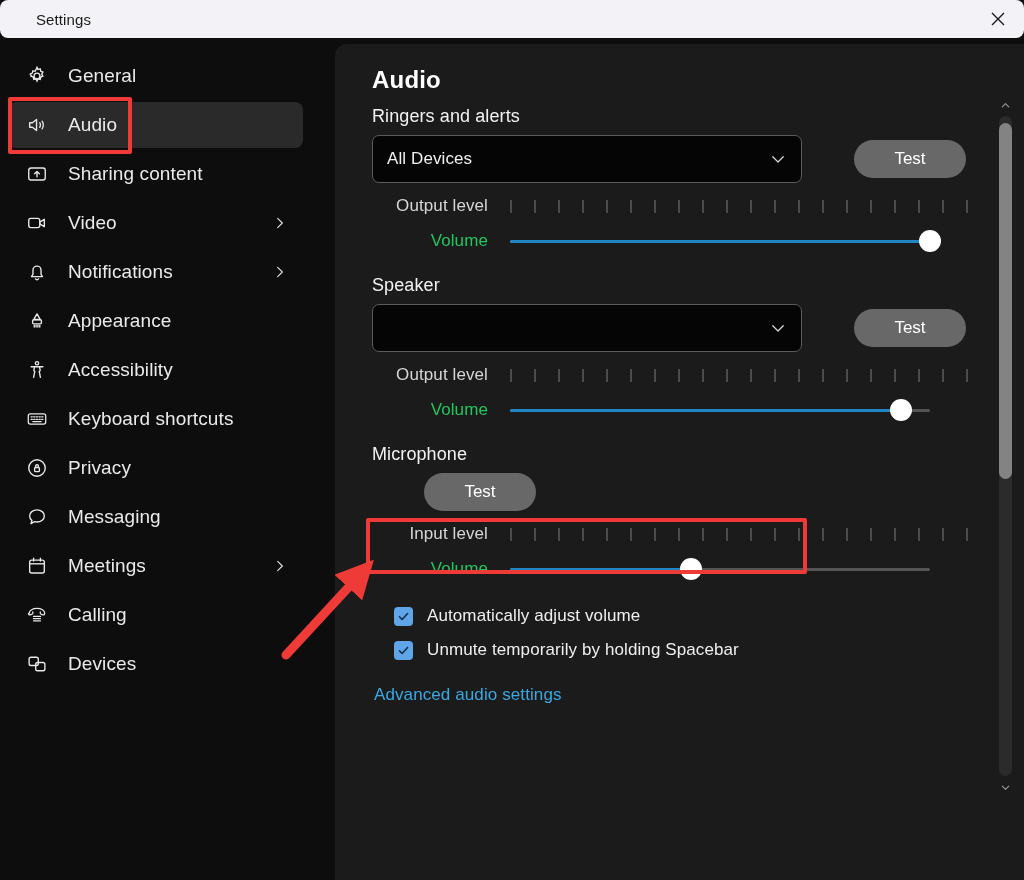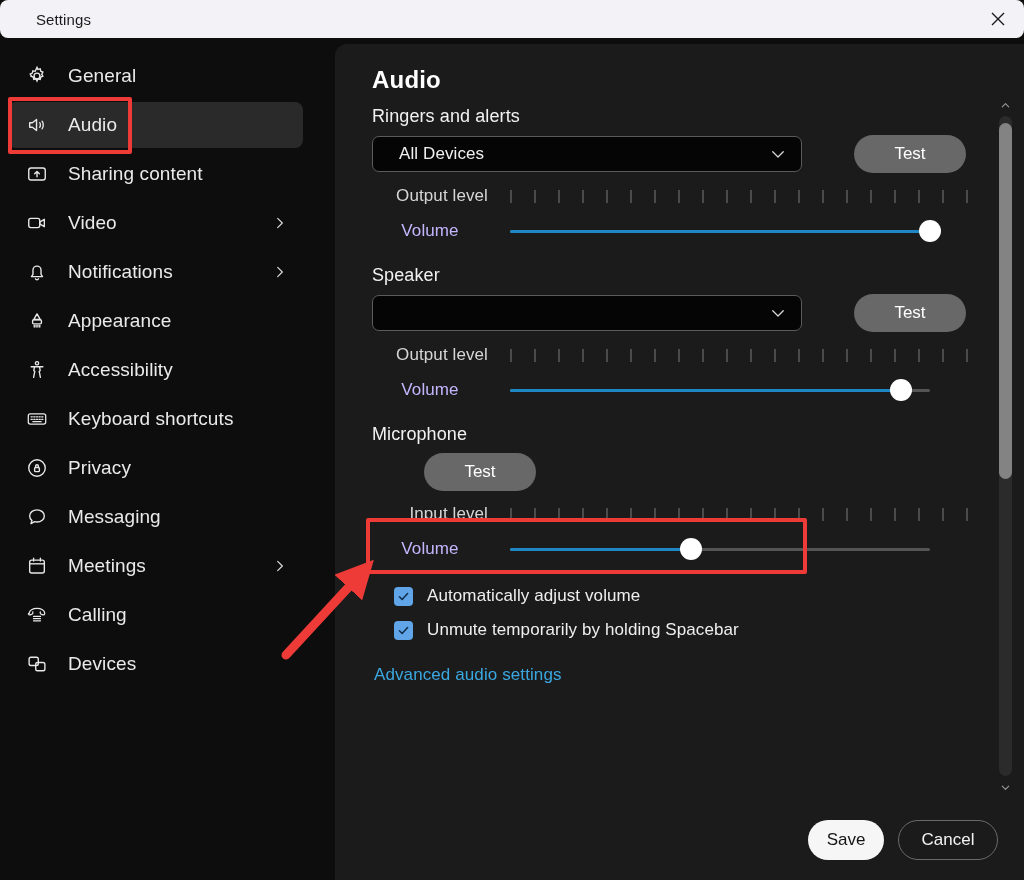--- a/index.html
+++ b/index.html
@@ -94,26 +94,26 @@
     margin-bottom: 12px; letter-spacing: .2px;
   }
   .section-title {
     font-size: 18px; font-weight: normal; color: #f2f2f2;
     margin-bottom: 8px; letter-spacing: .1px;
   }
   .row { display: flex; align-items: center; }
 
   .select {
     position: relative;
-    width: 430px; height: 36px;
+    width: 430px; height: 48px;
     background: #050505;
     border: 1px solid #5b5b5b;
     border-radius: 7px;
     display: flex; align-items: center;
-    padding: 0 44px 0 26px;
+    padding: 0 44px 0 14px;
     cursor: pointer;
     overflow: hidden;
   }
   .select.highlight { background: #2e2e2e; border-color: #6e6e6e; }
   .select-value {
     font-size: 17px; color: #f0f0f0;
     white-space: nowrap; overflow: hidden;
     letter-spacing: .1px;
   }
   .select-chevron {
@@ -142,22 +142,22 @@
   .ticks { margin-left: 22px; display: flex; gap: 0; }
   .tick {
     width: 2px; height: 13px;
     background: #4b4b4b;
     margin-right: 22px;
   }
   .tick:last-child { margin-right: 0; }
 
   .slider-row { display: flex; align-items: center; height: 36px; }
   .slider-label {
-    width: 116px; text-align: center;
-    font-size: 17px; color: #c4b5fd;
+    width: 116px; text-align: right;
+    font-size: 17px; color: #22c55e;
     letter-spacing: .1px;
   }
   .slider {
     position: relative;
     margin-left: 22px;
     width: 420px; height: 24px;
     cursor: pointer;
   }
   .slider-track {
     position: absolute; left: 0; top: 11px;
@@ -602,24 +602,20 @@
       <div class="sb-groove">
         <div class="sb-thumb" style="top: 1%; height: 54%;"></div>
       </div>
       <div class="sb-arrow">
         <svg width="11" height="11" viewBox="0 0 24 24" fill="none" stroke="currentColor" stroke-width="2.4" stroke-linecap="round" stroke-linejoin="round">
             <path d="M5 9l7 7 7-7"></path>
           </svg>
       </div>
     </div>
 
-    <div class="footer">
-      <button class="btn-save">Save</button>
-      <button class="btn-cancel">Cancel</button>
-    </div>
 
   </section>
 
   <div class="anno-box" style="left:8px; top:97px; width:124px; height:57px;"></div>
   <div class="anno-box" style="left:366px; top:518px; width:441px; height:56px;"></div>
   <svg class="anno-arrow" viewBox="0 0 120 115">
     <defs>
       <marker id="arrowhead" markerWidth="4.2" markerHeight="4.2" refX="1.6" refY="2.1" orient="auto">
         <path d="M0,0 L4.2,2.1 L0,4.2 z" fill="#ef3b38"></path>
       </marker>

